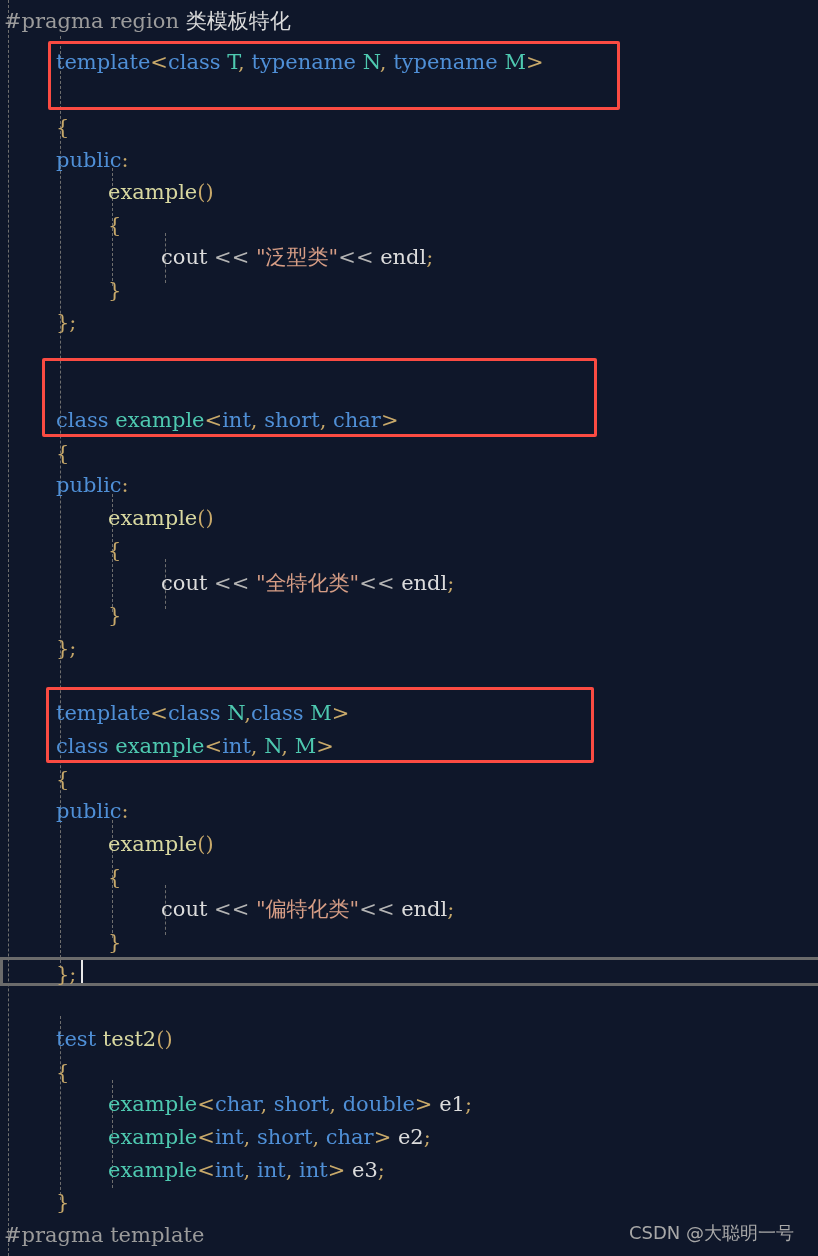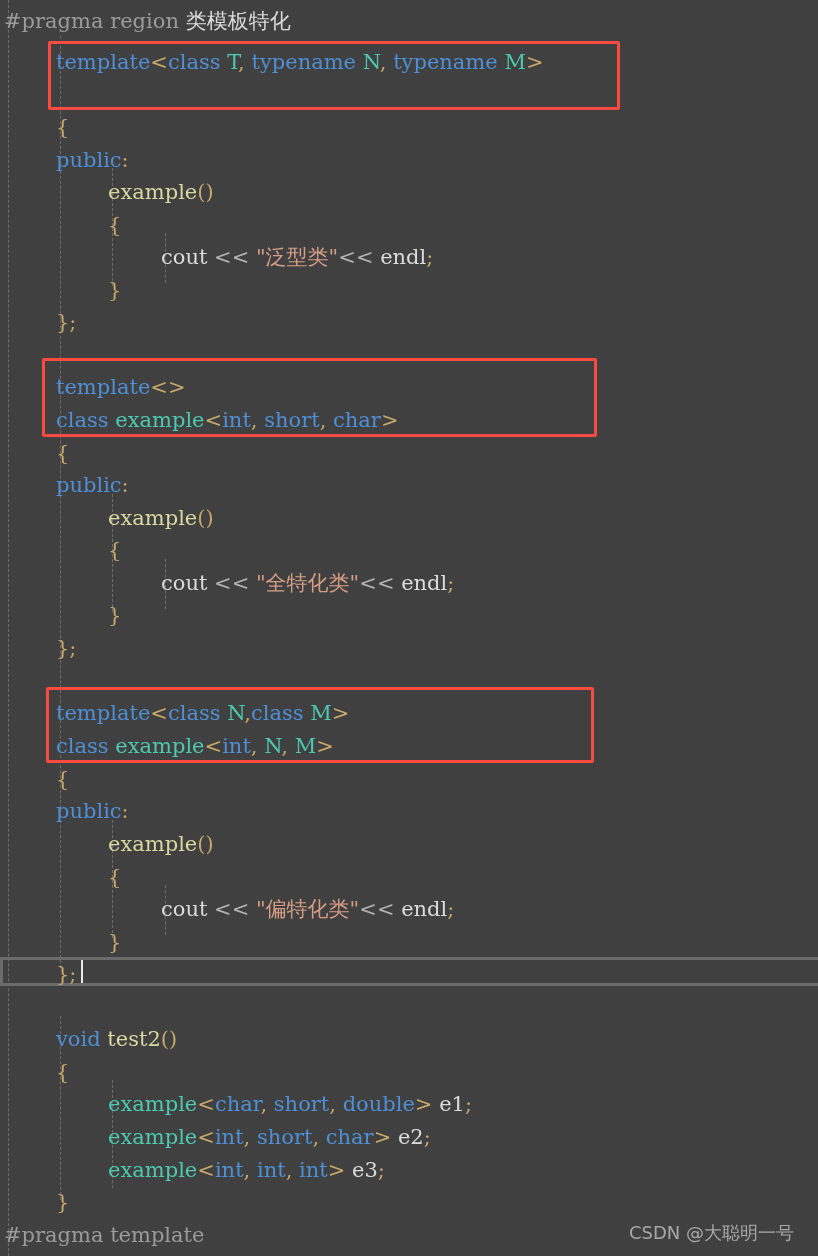--- a/index.html
+++ b/index.html
@@ -4,21 +4,21 @@
 <style>
   html, body {
     margin: 0;
     padding: 0;
     background: #080808;
   }
   #editor {
     position: relative;
     width: 818px;
     height: 1256px;
-    background: #404040;
+    background: #0f172a;
     font-family: "DejaVu Serif", "Liberation Serif", serif;
     font-size: 21px;
     overflow: hidden;
     -webkit-font-smoothing: antialiased;
   }
 
   
   .code-layer {
     position: absolute;
     left: 0; top: 0;
@@ -116,39 +116,38 @@
   <div id="code" class="code-layer">
       <div class="line" style="top: 5px; left: 4px;"><span class="t-pre">#pragma region </span><span class="t-cjk">类模板特化</span></div>
       <div class="line" style="top: 46px; left: 56px;"><span class="t-kw">template</span><span class="t-punct">&lt;</span><span class="t-kw">class</span><span class="t-plain"> </span><span class="t-type">T</span><span class="t-punct">,</span><span class="t-plain"> </span><span class="t-kw">typename</span><span class="t-plain"> </span><span class="t-type">N</span><span class="t-punct">,</span><span class="t-plain"> </span><span class="t-kw">typename</span><span class="t-plain"> </span><span class="t-type">M</span><span class="t-punct">&gt;</span></div>
       <div class="line" style="top: 111px; left: 56px;"><span class="t-punct">{</span></div>
       <div class="line" style="top: 144px; left: 56px;"><span class="t-kw">public</span><span class="t-punct">:</span></div>
       <div class="line" style="top: 176px; left: 108px;"><span class="t-fn">example</span><span class="t-punct">()</span></div>
       <div class="line" style="top: 209px; left: 108px;"><span class="t-punct">{</span></div>
       <div class="line" style="top: 241px; left: 161px;"><span class="t-plain">cout</span><span class="t-plain"> </span><span class="t-op">&lt;&lt;</span><span class="t-plain"> </span><span class="t-str">"泛型类"</span><span class="t-op">&lt;&lt;</span><span class="t-plain"> endl</span><span class="t-punct">;</span></div>
       <div class="line" style="top: 274px; left: 108px;"><span class="t-punct">}</span></div>
       <div class="line" style="top: 306px; left: 56px;"><span class="t-punct">};</span></div>
-      <div class="line" style="top: 371px; left: 56px;"><span class="t-kw">template</span><span class="t-punct">&lt;&gt;</span></div>
       <div class="line" style="top: 404px; left: 56px;"><span class="t-kw">class</span><span class="t-plain"> </span><span class="t-type">example</span><span class="t-punct">&lt;</span><span class="t-kw">int</span><span class="t-punct">,</span><span class="t-plain"> </span><span class="t-kw">short</span><span class="t-punct">,</span><span class="t-plain"> </span><span class="t-kw">char</span><span class="t-punct">&gt;</span></div>
       <div class="line" style="top: 437px; left: 56px;"><span class="t-punct">{</span></div>
       <div class="line" style="top: 469px; left: 56px;"><span class="t-kw">public</span><span class="t-punct">:</span></div>
       <div class="line" style="top: 502px; left: 108px;"><span class="t-fn">example</span><span class="t-punct">()</span></div>
       <div class="line" style="top: 534px; left: 108px;"><span class="t-punct">{</span></div>
       <div class="line" style="top: 567px; left: 161px;"><span class="t-plain">cout</span><span class="t-plain"> </span><span class="t-op">&lt;&lt;</span><span class="t-plain"> </span><span class="t-str">"全特化类"</span><span class="t-op">&lt;&lt;</span><span class="t-plain"> endl</span><span class="t-punct">;</span></div>
       <div class="line" style="top: 599px; left: 108px;"><span class="t-punct">}</span></div>
       <div class="line" style="top: 632px; left: 56px;"><span class="t-punct">};</span></div>
       <div class="line" style="top: 697px; left: 56px; text-align: center;"><span class="t-kw">template</span><span class="t-punct">&lt;</span><span class="t-kw">class</span><span class="t-plain"> </span><span class="t-type">N</span><span class="t-punct">,</span><span class="t-kw">class</span><span class="t-plain"> </span><span class="t-type">M</span><span class="t-punct">&gt;</span></div>
       <div class="line" style="top: 730px; left: 56px;"><span class="t-kw">class</span><span class="t-plain"> </span><span class="t-type">example</span><span class="t-punct">&lt;</span><span class="t-kw">int</span><span class="t-punct">,</span><span class="t-plain"> </span><span class="t-type">N</span><span class="t-punct">,</span><span class="t-plain"> </span><span class="t-type">M</span><span class="t-punct">&gt;</span></div>
       <div class="line" style="top: 763px; left: 56px;"><span class="t-punct">{</span></div>
       <div class="line" style="top: 795px; left: 56px;"><span class="t-kw">public</span><span class="t-punct">:</span></div>
       <div class="line" style="top: 828px; left: 108px;"><span class="t-fn">example</span><span class="t-punct">()</span></div>
       <div class="line" style="top: 861px; left: 108px;"><span class="t-punct">{</span></div>
       <div class="line" style="top: 893px; left: 161px;"><span class="t-plain">cout</span><span class="t-plain"> </span><span class="t-op">&lt;&lt;</span><span class="t-plain"> </span><span class="t-str">"偏特化类"</span><span class="t-op">&lt;&lt;</span><span class="t-plain"> endl</span><span class="t-punct">;</span></div>
       <div class="line" style="top: 926px; left: 108px;"><span class="t-punct">}</span></div>
       <div class="line" style="top: 958px; left: 56px;"><span class="t-punct">};</span></div>
-      <div class="line" style="top: 1023px; left: 56px;"><span class="t-kw">void</span><span class="t-plain"> </span><span class="t-fn">test2</span><span class="t-punct">()</span></div>
+      <div class="line" style="top: 1023px; left: 56px;"><span class="t-kw">test</span><span class="t-plain"> </span><span class="t-fn">test2</span><span class="t-punct">()</span></div>
       <div class="line" style="top: 1056px; left: 56px;"><span class="t-punct">{</span></div>
       <div class="line" style="top: 1088px; left: 108px;"><span class="t-type">example</span><span class="t-punct">&lt;</span><span class="t-kw">char</span><span class="t-punct">,</span><span class="t-plain"> </span><span class="t-kw">short</span><span class="t-punct">,</span><span class="t-plain"> </span><span class="t-kw">double</span><span class="t-punct">&gt;</span><span class="t-plain"> e1</span><span class="t-punct">;</span></div>
       <div class="line" style="top: 1121px; left: 108px;"><span class="t-type">example</span><span class="t-punct">&lt;</span><span class="t-kw">int</span><span class="t-punct">,</span><span class="t-plain"> </span><span class="t-kw">short</span><span class="t-punct">,</span><span class="t-plain"> </span><span class="t-kw">char</span><span class="t-punct">&gt;</span><span class="t-plain"> e2</span><span class="t-punct">;</span></div>
       <div class="line" style="top: 1154px; left: 108px;"><span class="t-type">example</span><span class="t-punct">&lt;</span><span class="t-kw">int</span><span class="t-punct">,</span><span class="t-plain"> </span><span class="t-kw">int</span><span class="t-punct">,</span><span class="t-plain"> </span><span class="t-kw">int</span><span class="t-punct">&gt;</span><span class="t-plain"> e3</span><span class="t-punct">;</span></div>
       <div class="line" style="top: 1186px; left: 56px;"><span class="t-punct">}</span></div>
       <div class="line" style="top: 1219px; left: 4px;"><span class="t-pre">#pragma template</span></div>
     </div>
 
   <div id="boxes">
       <div class="redbox" style="left: 48px; top: 41px; width: 572px; height: 69px;"></div>

